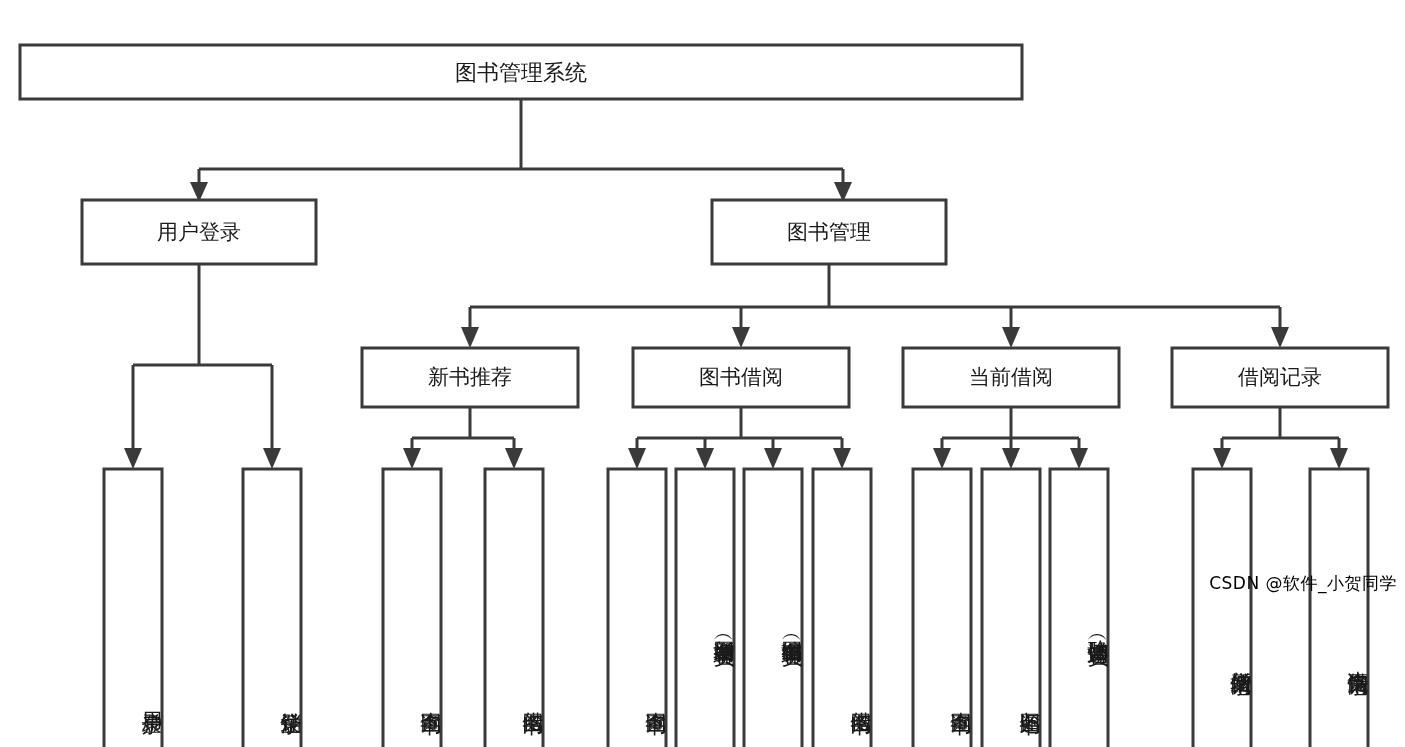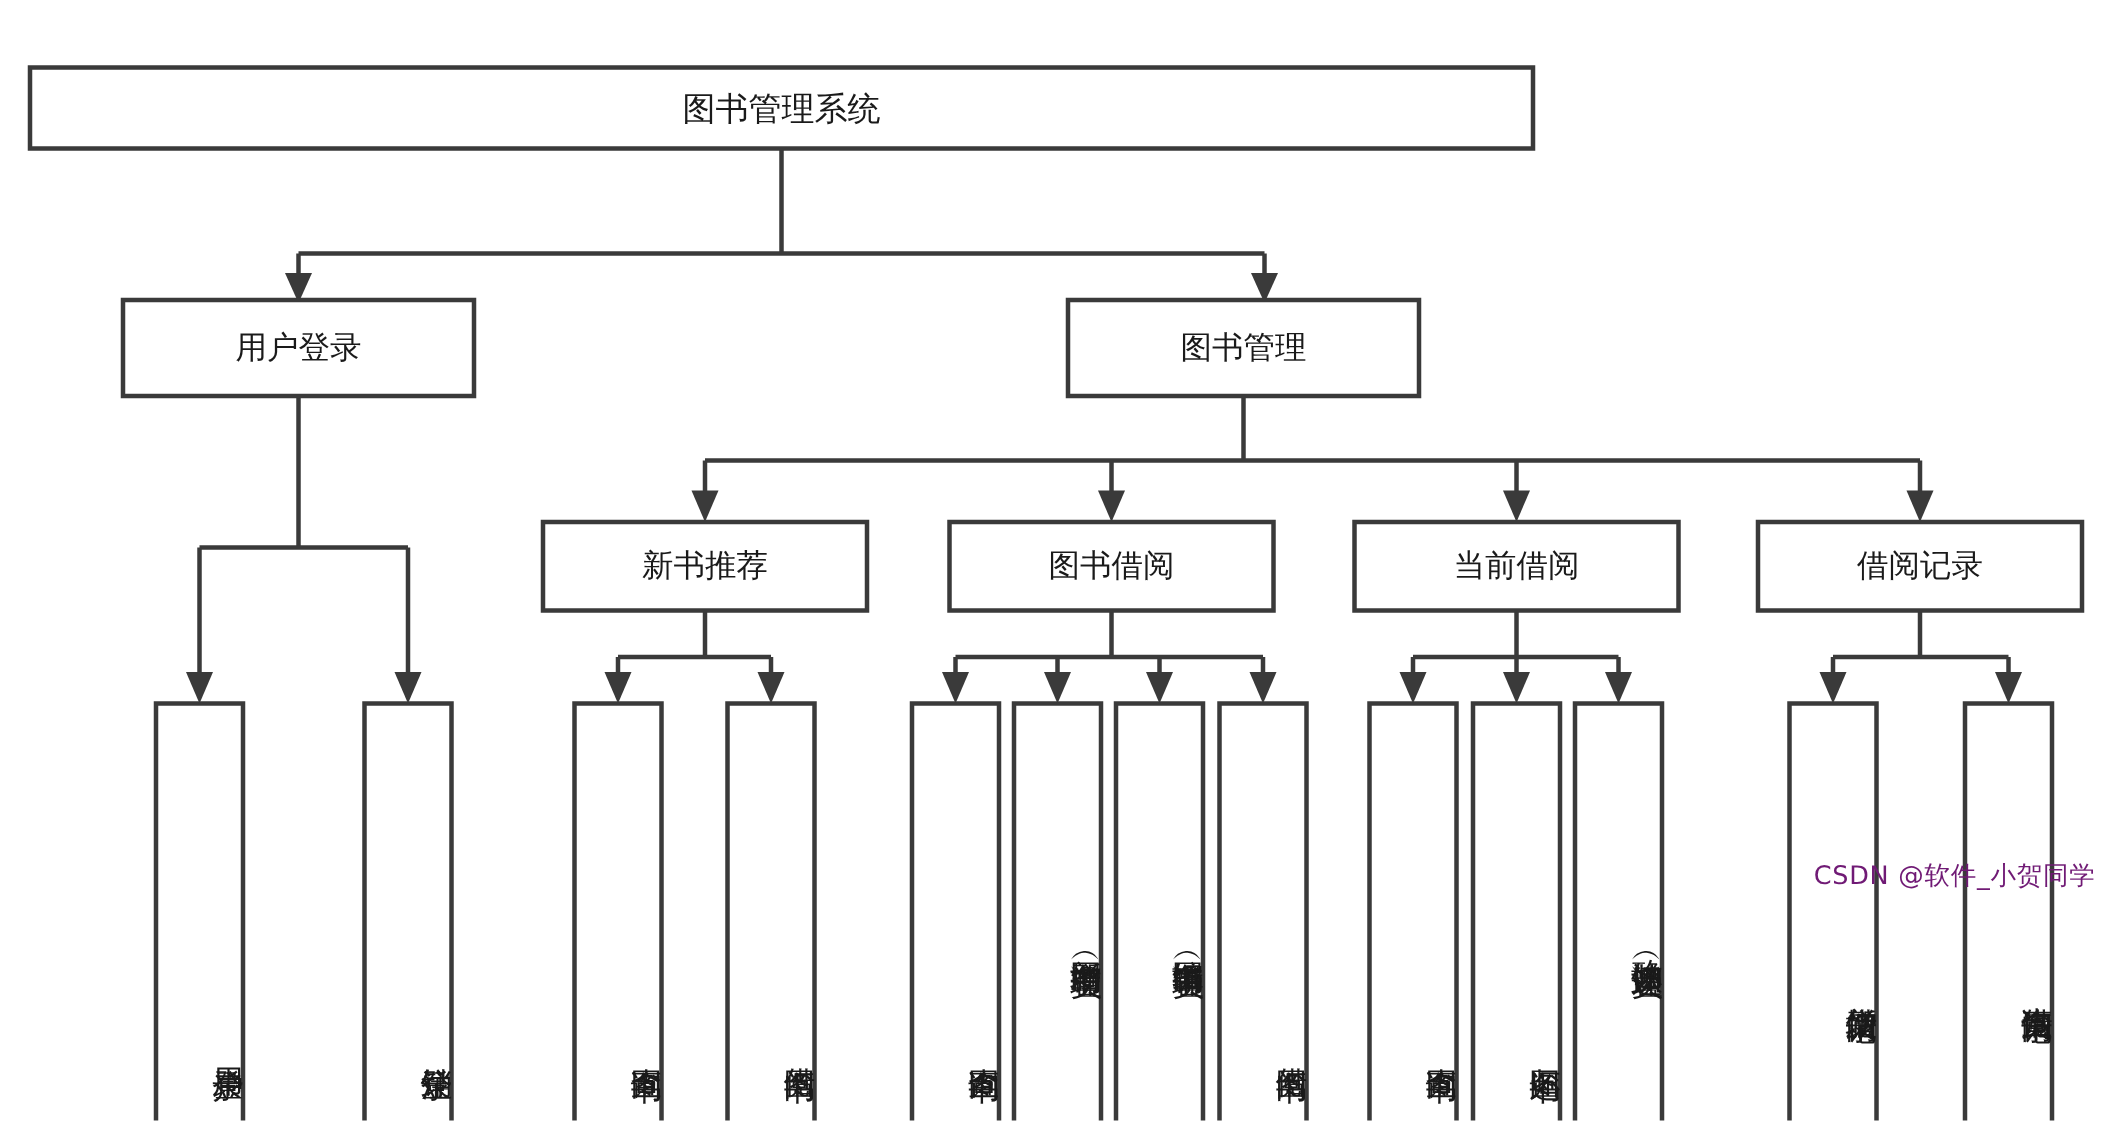--- a/index.html
+++ b/index.html
@@ -69,21 +69,21 @@
     justify-content: center;
     white-space: nowrap;
     pointer-events: none;
   }
   .watermark {
     position: absolute;
     right: 8px;
     bottom: 6px;
     font-family: "DejaVu Sans", "Liberation Sans", sans-serif;
     font-size: 17px;
-    color: #701a75;
+    color: #000000;
     white-space: nowrap;
     letter-spacing: 0.5px;
   }
 </style>
 </head>
 <body>
 
 <div id="diagram-root">
 
   <svg class="diagram" viewBox="0 0 1405 747" xmlns="http://www.w3.org/2000/svg">

